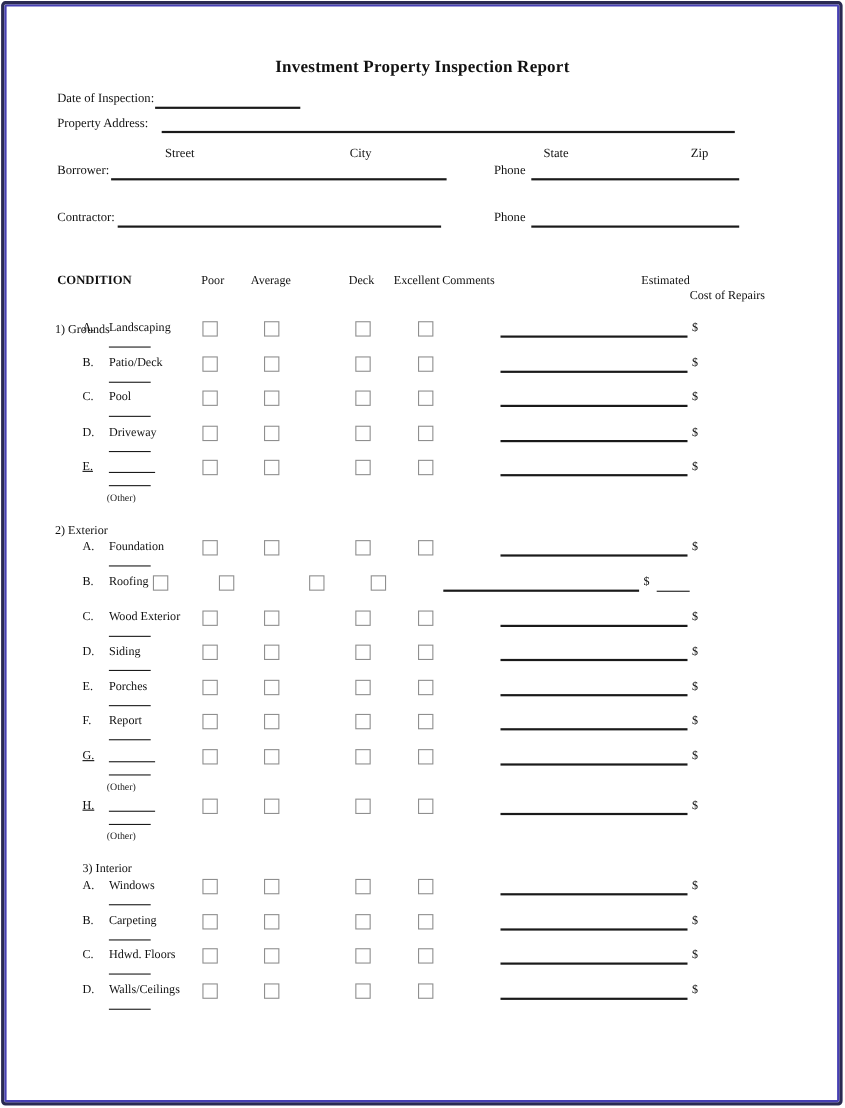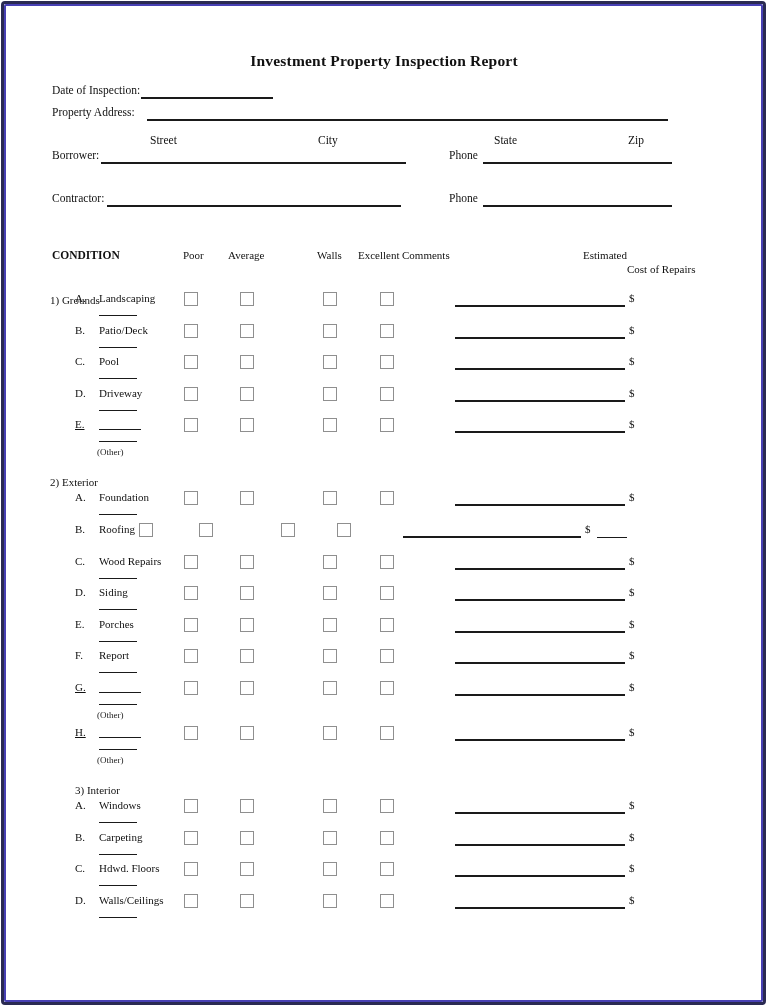--- a/index.html
+++ b/index.html
@@ -75,21 +75,21 @@
   <span class="fline" style="left:483px;top:150px;width:189px"></span>
 
   <span class="lbl" style="left:52px;top:192px">Contractor:</span>
   <span class="fline" style="left:107px;top:193px;width:294px"></span>
   <span class="lbl" style="left:449px;top:192px">Phone</span>
   <span class="fline" style="left:483px;top:193px;width:189px"></span>
 
   <span class="colhdr bold" style="left:52px;top:249px;font-size:11.5px">CONDITION</span>
   <span class="colhdr" style="left:183px;top:249px">Poor</span>
   <span class="colhdr" style="left:228px;top:249px">Average</span>
-  <span class="colhdr" style="left:317px;top:249px">Walls</span>
+  <span class="colhdr" style="left:317px;top:249px">Deck</span>
   <span class="colhdr" style="left:358px;top:249px">Excellent</span>
   <span class="colhdr" style="left:402px;top:249px">Comments</span>
   <span class="colhdr" style="left:583px;top:249px">Estimated</span>
   <span class="colhdr" style="left:627px;top:263px">Cost of Repairs</span>
 
   <div id="rows">
       <div class="sec-title" style="top: 277px; margin-top: 17px;">1) Grounds</div>
       <div class="row" style="top: 292px;">
         <span class="letter">A.</span>
         <span class="label">Landscaping</span>
@@ -164,21 +164,21 @@
         <span class="cb" style="left: 139px;"></span>
         <span class="cb" style="left: 199px;"></span>
         <span class="cb" style="left: 281px;"></span>
         <span class="cb" style="left: 337px;"></span>
         <span class="cline"></span>
         <span class="dollar">$</span>
         <span class="dline"></span>
       </div>
       <div class="row" style="top: 554.6px;">
         <span class="letter">C.</span>
-        <span class="label">Wood Repairs</span>
+        <span class="label">Wood Exterior</span>
         <span class="cb" style="left: 184px;"></span>
         <span class="cb" style="left: 240px;"></span>
         <span class="cb" style="left: 323px;"></span>
         <span class="cb" style="left: 380px;"></span>
         <span class="cline"></span>
         <span class="dollar">$</span>
         <span class="subline"></span>
       </div>
       <div class="row" style="top: 586.2px;">
         <span class="letter">D.</span>

